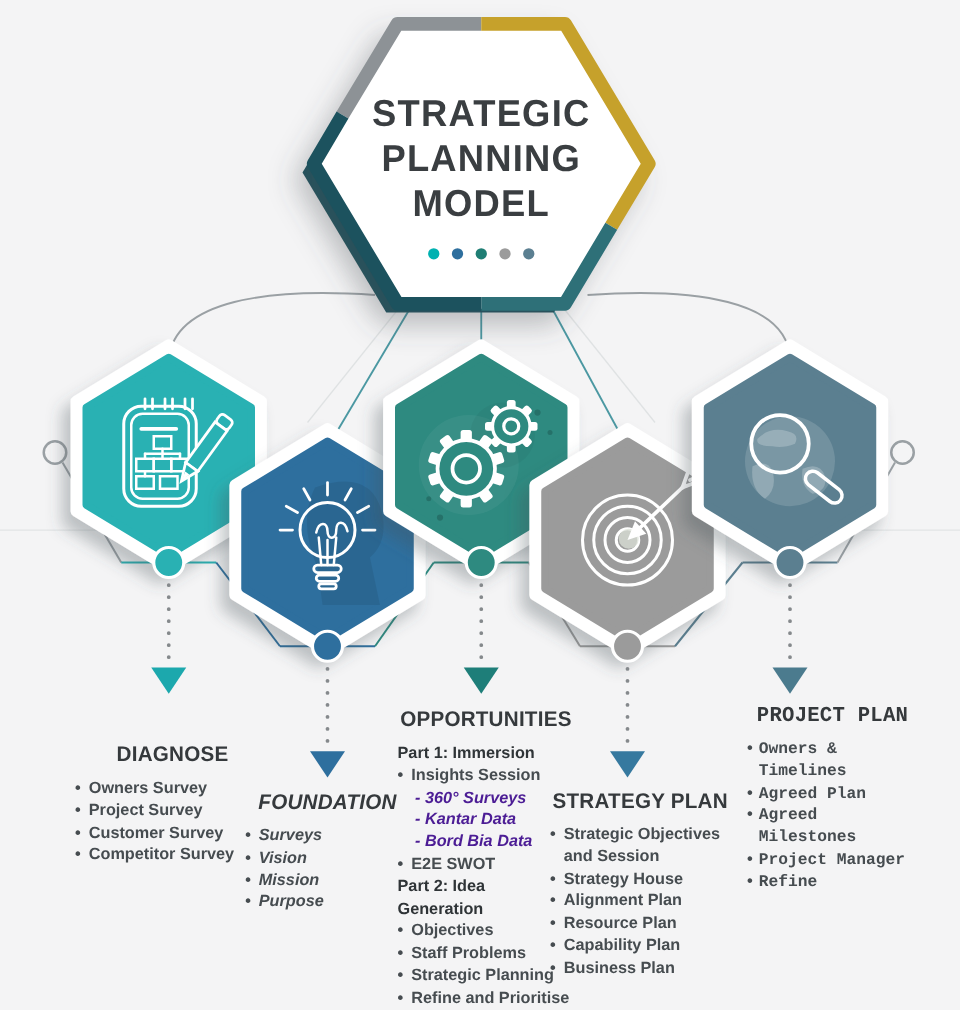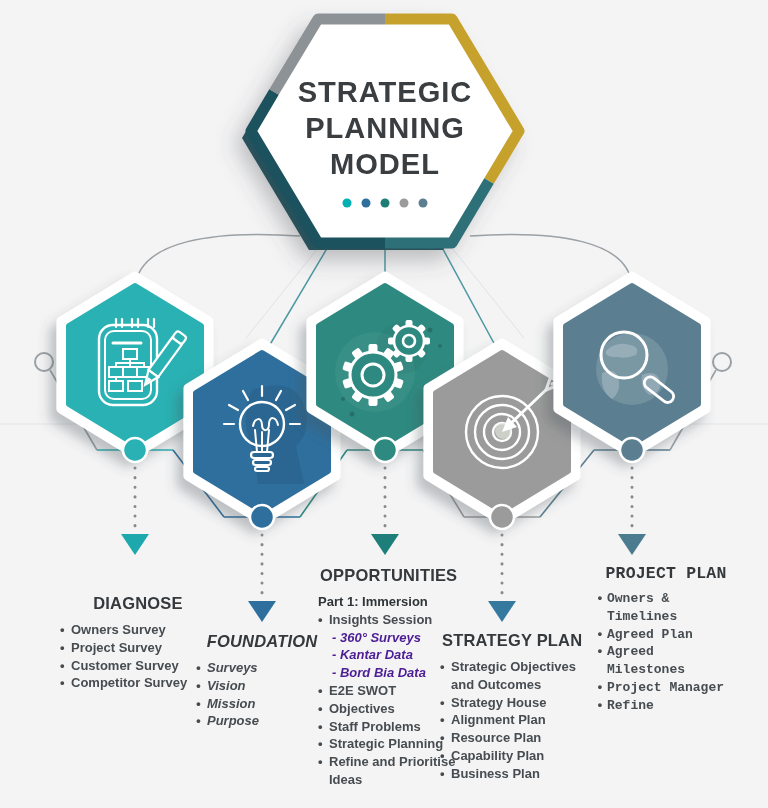--- a/index.html
+++ b/index.html
@@ -314,20 +314,21 @@
       <span class="b">•</span>
       <span class="t">Insights Session</span>
     </div>
     <div class="item sub">- 360° Surveys</div>
     <div class="item sub">- Kantar Data</div>
     <div class="item sub">- Bord Bia Data</div>
     <div class="item bullet">
       <span class="b">•</span>
       <span class="t">E2E SWOT</span>
     </div>
+    <div class="item part">Part 2: Idea Generation</div>
     <div class="item bullet">
       <span class="b">•</span>
       <span class="t">Objectives</span>
     </div>
     <div class="item bullet">
       <span class="b">•</span>
       <span class="t">Staff Problems</span>
     </div>
     <div class="item bullet">
       <span class="b">•</span>
@@ -335,21 +336,21 @@
     </div>
     <div class="item bullet">
       <span class="b">•</span>
       <span class="t">Refine and Prioritise Ideas</span>
     </div>
   </div>
 <div class="col" style="left:440px;top:631px;width:136px;">
     <div class="col-title">STRATEGY PLAN</div>
     <div class="item bullet">
       <span class="b">•</span>
-      <span class="t">Strategic Objectives and Outcomes</span>
+      <span class="t">Strategic Objectives and Session</span>
     </div>
     <div class="item bullet">
       <span class="b">•</span>
       <span class="t">Strategy House</span>
     </div>
     <div class="item bullet">
       <span class="b">•</span>
       <span class="t">Alignment Plan</span>
     </div>
     <div class="item bullet">

